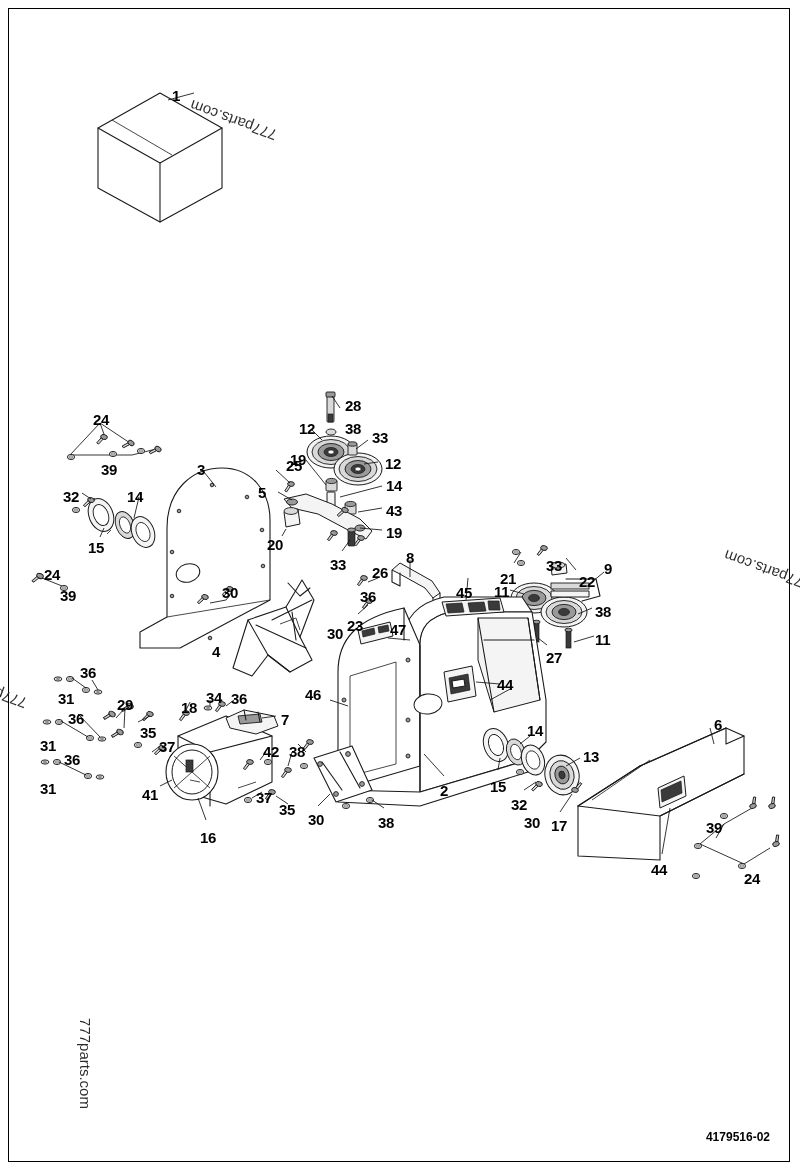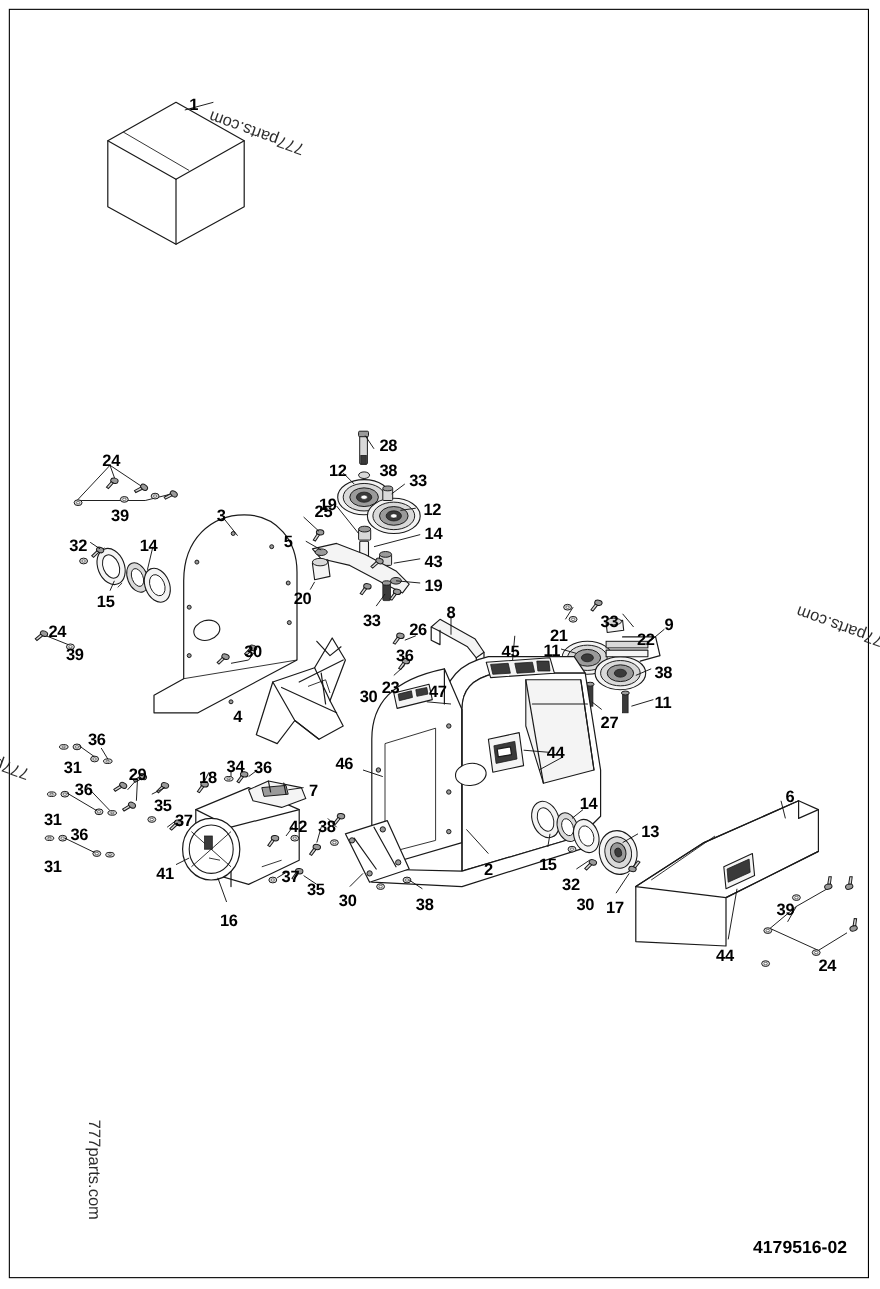--- a/index.html
+++ b/index.html
@@ -19,21 +19,21 @@
     font-weight:bold;font-size:15px;color:#000;line-height:1;
     white-space:nowrap;letter-spacing:-0.3px;
   }
   
   .wm{
     position:absolute;color:#1a1a1a;font-family:"Liberation Sans",sans-serif;
     font-size:15px;white-space:nowrap;opacity:.92;
   }
   
   #docnum{
-    position:absolute;right:30px;bottom:28px;font-size:16px;font-weight:bold;
+    position:absolute;right:30px;bottom:28px;font-size:12px;font-weight:bold;
     color:#000;font-family:"Liberation Sans",sans-serif;letter-spacing:0px;
   }
   
   #art{position:absolute;left:0;top:0;width:800px;height:1172px;}
   svg{display:block;}
 </style>
 </head>
 <body>
 
 <div id="page">

